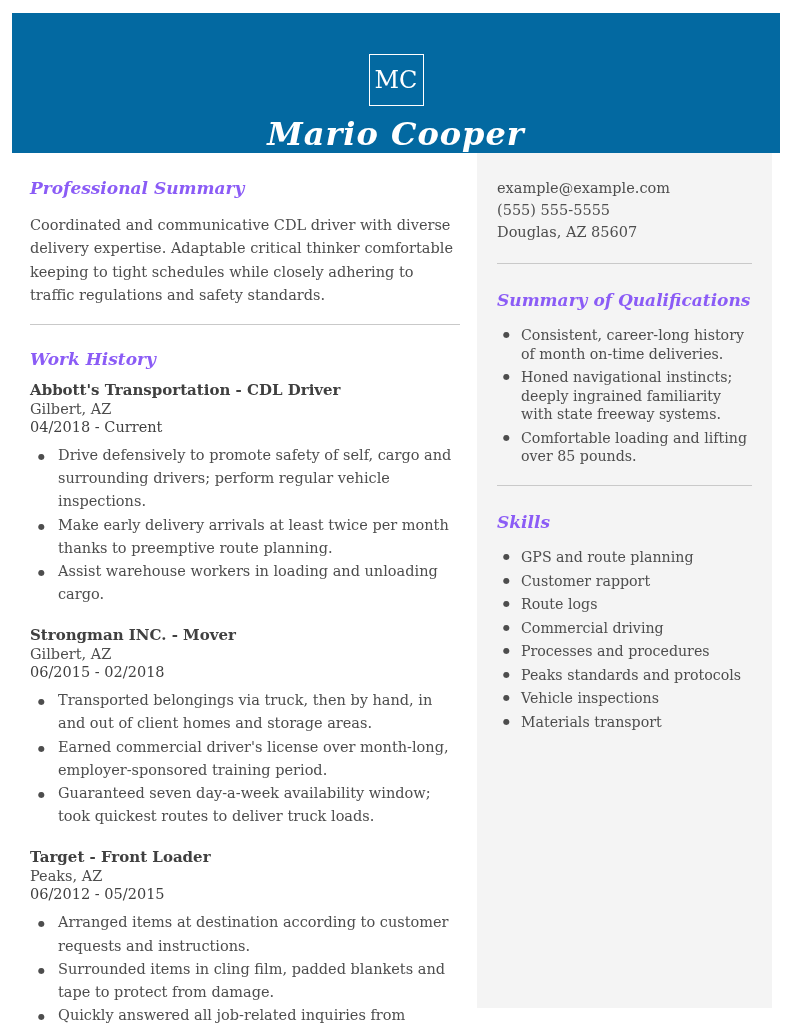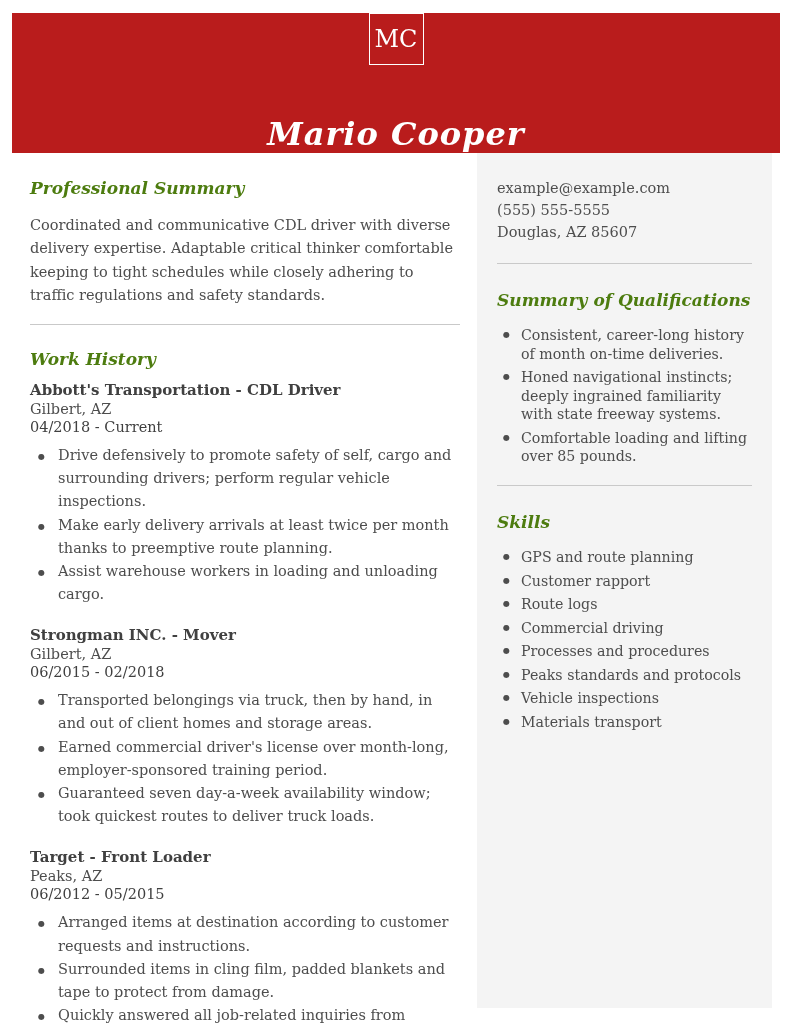--- a/index.html
+++ b/index.html
@@ -10,23 +10,23 @@
     color: #4d4d4d;
     position: relative;
     overflow: hidden;
   }
 
   
   .header {
     position: absolute;
     left: 12px; top: 13px;
     width: 768px; height: 140px;
-    background: #b91c1c;
+    background: #0369a1;
     display: flex; flex-direction: column;
-    align-items: center; justify-content: space-between;
+    align-items: center; justify-content: flex-end;
   }
   .monogram {
     width: 55px; height: 52px;
     border: 1px solid #ffffff;
     display: flex; align-items: center; justify-content: center;
     color: #ffffff;
     font-size: 24px;
     margin-bottom: 9px;
   }
   .person-name {
@@ -54,21 +54,21 @@
     min-height: 855px;
     background: #f4f4f4;
     padding: 25px 20px 0 20px;
   }
 
   
   .section-heading {
     font-size: 17px;
     font-style: italic;
     font-weight: bold;
-    color: #4d7c0f;
+    color: #8b5cf6;
     margin-bottom: 16px;
   }
   .body-text {
     font-size: 14.5px;
     line-height: 1.62;
     color: #4d4d4d;
   }
   hr.rule {
     border: none;
     border-top: 1px solid #c9c9c9;

